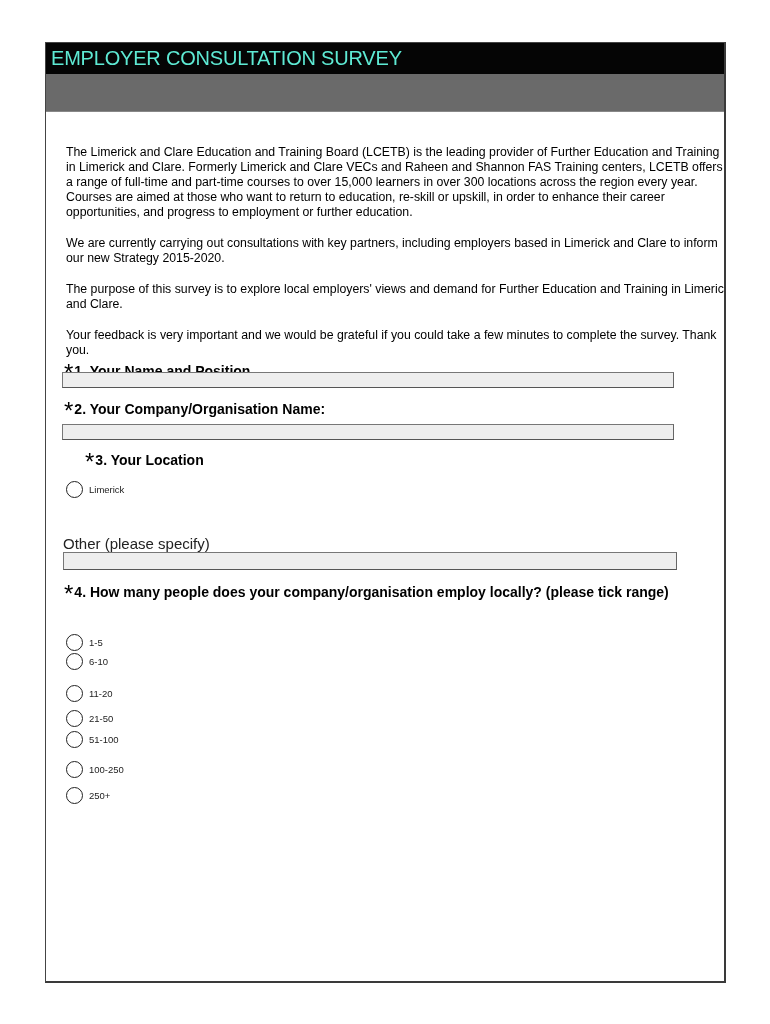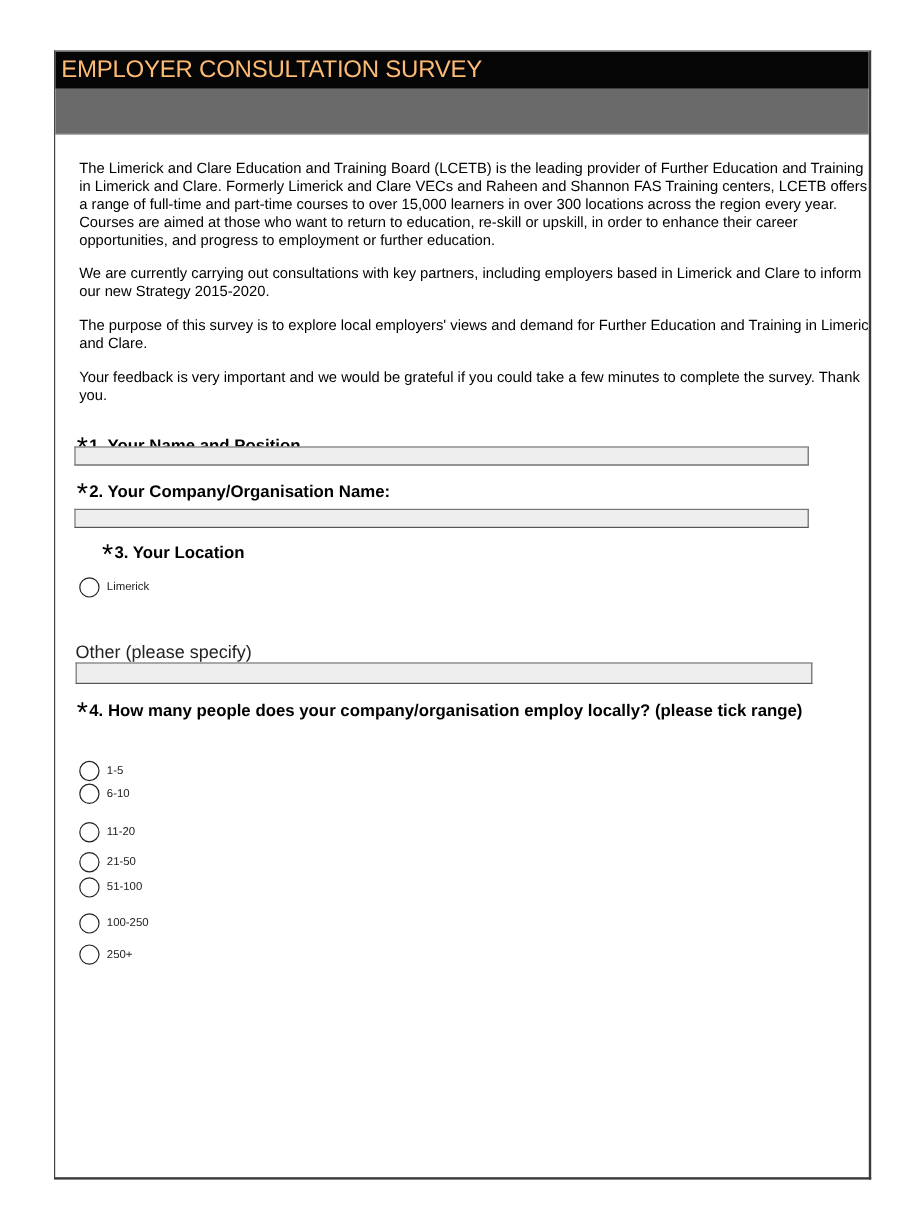--- a/index.html
+++ b/index.html
@@ -3,26 +3,26 @@
   <meta charset="utf-8">
   <style>
     html, body { margin: 0; padding: 0; background: #ffffff; }
     body { width: 770px; height: 1024px; position: relative; font-family: "Liberation Sans", sans-serif; color: #000; }
     .page {
       position: absolute; left: 45px; top: 42px; width: 678px; height: 938px;
       border: 1px solid #444; border-right: 2px solid #3a3a3a; border-bottom: 2px solid #3a3a3a;
       background: #fff; overflow: hidden;
     }
     .title-bar {
-      background: #050505; color: #fdba74; height: 31px; line-height: 31px;
+      background: #050505; color: #5eead4; height: 31px; line-height: 31px;
       padding-left: 5px; font-size: 20px; letter-spacing: -0.2px;
     }
     .sub-bar { background: #6a6a6a; height: 37px; border-bottom: 1px solid #888; }
     .intro { position: absolute; left: 20px; top: 86px; width: 665px; font-size: 12.3px; line-height: 15px; }
-    .intro p { margin: 4px 0 13px 0; }
+    .intro p { margin: 16px 0 13px 0; }
     .q-title { position: absolute; left: 18px; font-weight: bold; font-size: 14px; line-height: 22px; }
     .q-title .star { font-size: 24px; font-weight: normal; vertical-align: -5px; margin-right: 1px; }
     .text-input {
       position: absolute; left: 16px; width: 612px; height: 16px; background: #eeeeee;
       border: 1px solid #777; border-bottom-color: #555; border-right-color: #666; box-sizing: border-box;
       padding: 0 3px; font-size: 11px; font-family: "Liberation Sans", sans-serif;
     }
     .radio-row { position: absolute; left: 20px; height: 20px; display: flex; align-items: center; }
     .radio {
       width: 17px; height: 17px; border: 1.3px solid #222; border-radius: 50%;

